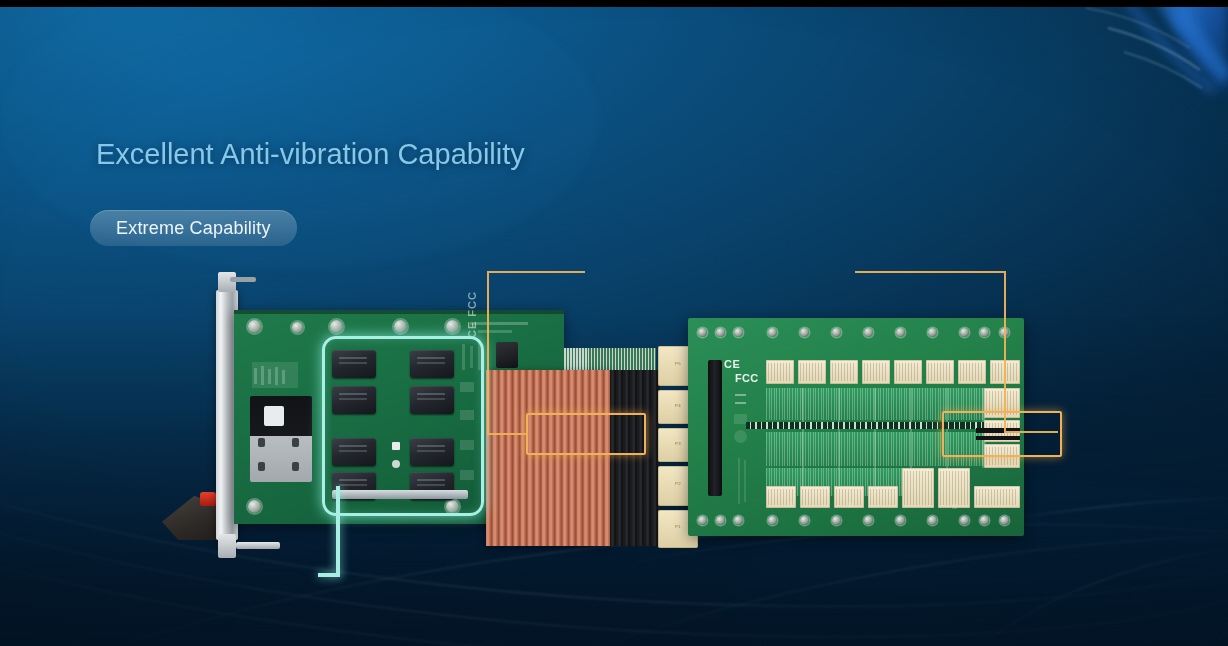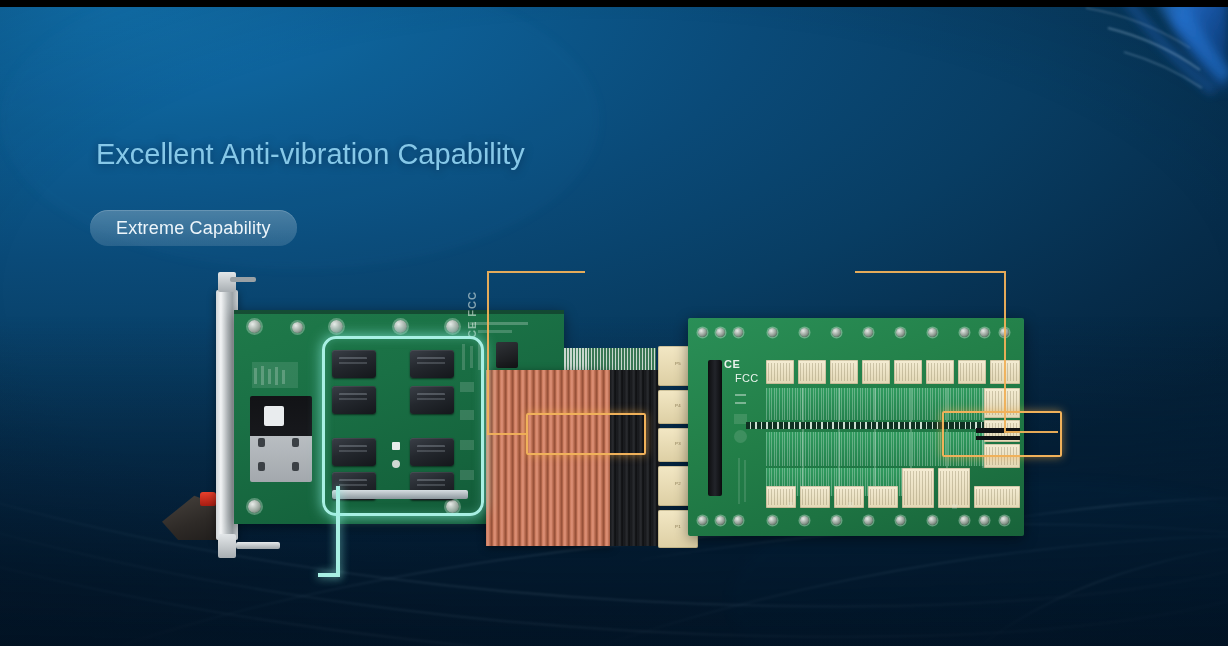--- a/index.html
+++ b/index.html
@@ -232,21 +232,21 @@
   }
   .rmid{
     position:absolute;left:58px;top:104px;width:268px;height:7px;
     background:repeating-linear-gradient(90deg,#0d2a1e 0 4px, #d9e6dc 4px 5.5px);
     opacity:.92;
   }
   .ce-mark{
     position:absolute;left:36px;top:40px;color:#e9f3ec;font-size:11px;font-weight:700;letter-spacing:.5px;
   }
   .fcc-mark{
-    position:absolute;left:47px;top:54px;color:#e9f3ec;font-size:11px;font-weight:400;letter-spacing:.3px;
+    position:absolute;left:47px;top:54px;color:#e9f3ec;font-size:11px;font-weight:700;letter-spacing:.3px;
   }
   .rsilk{position:absolute;background:rgba(230,242,234,.45);}
   .hl-orange{
     position:absolute;border:2.5px solid #f0b15a;border-radius:2px;z-index:25;
     box-shadow:0 0 10px rgba(240,170,70,.55);
   }
   .blackpin{
     position:absolute;background:#111315;
   }
 </style>

